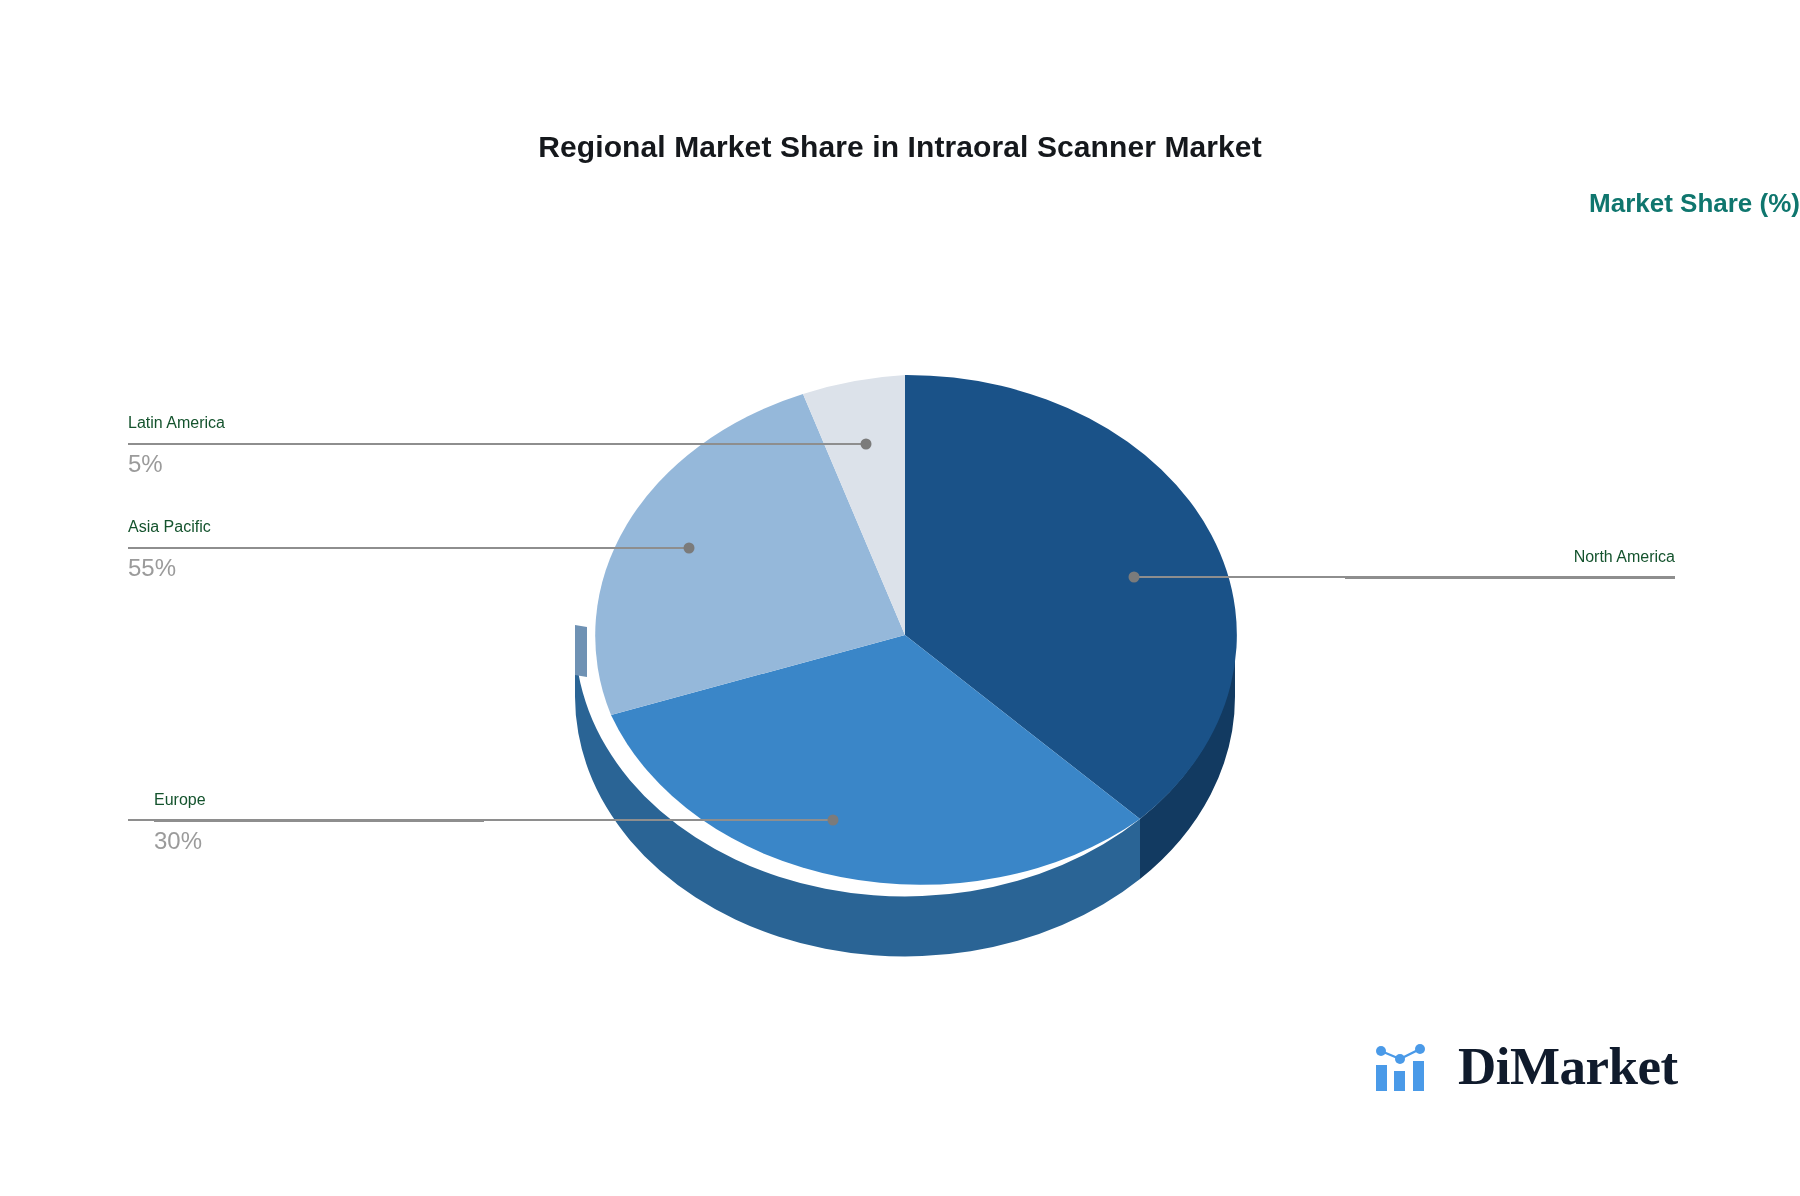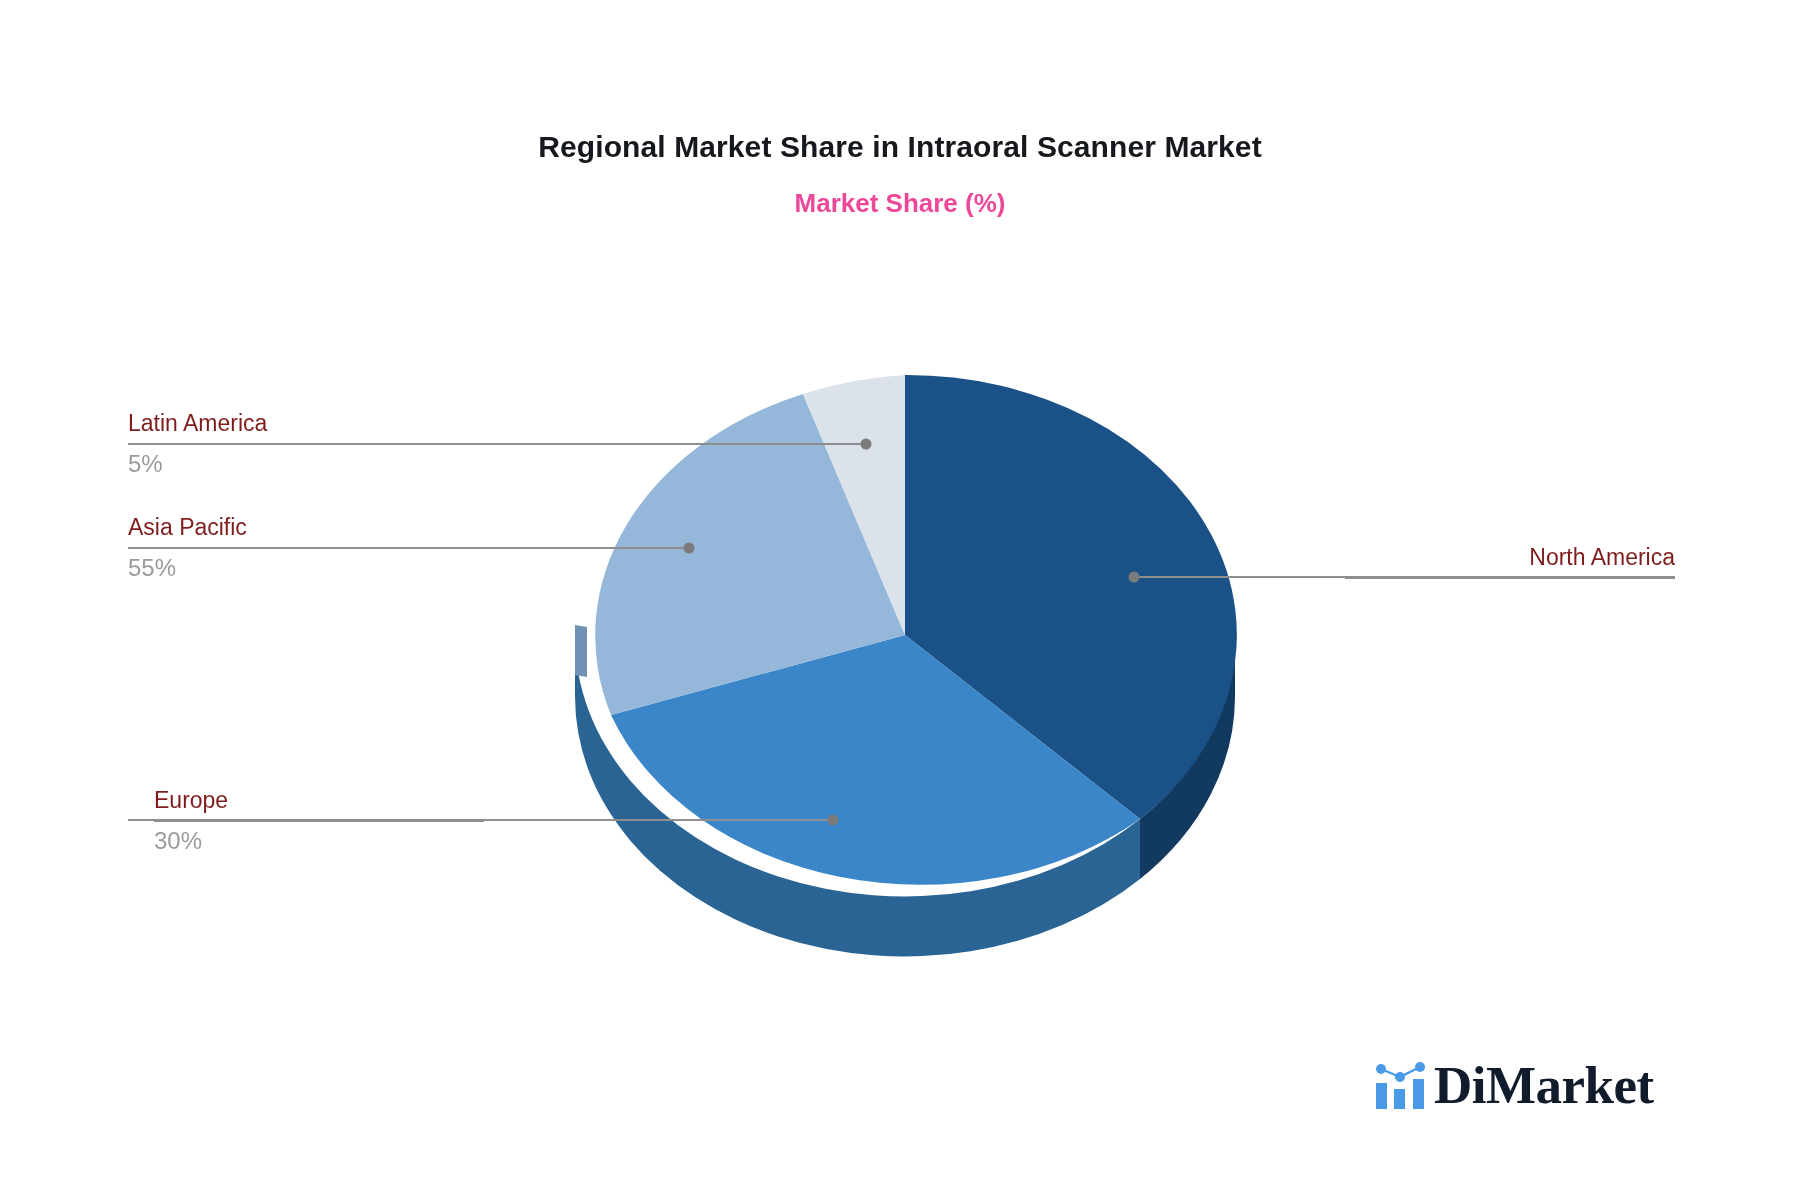--- a/index.html
+++ b/index.html
@@ -27,42 +27,42 @@
     font-size: 30px;
     font-weight: bold;
     color: #15181c;
     letter-spacing: 0.1px;
   }
   #chart-subtitle {
     position: absolute;
     top: 188px;
     left: 0;
     width: 1800px;
-    text-align: center;
+    text-align: right;
     font-size: 26px;
     font-weight: bold;
-    color: #ec4899;
+    color: #0f766e;
   }
   
   #pie-wrap {
     position: absolute;
     left: 555px;
     top: 345px;
     width: 700px;
     height: 625px;
   }
   #pie-svg { display: block; }
   
   .callout {
     position: absolute;
     width: 330px;
   }
   .callout .cl-name {
-    font-size: 23px;
-    color: #7f1d1d;
+    font-size: 16px;
+    color: #14532d;
     white-space: nowrap;
     line-height: 30px;
   }
   .callout .cl-rule {
     height: 0;
     border-top: 2px solid #8e8e8e;
     margin: 5px 0 4px 0;
   }
   .callout .cl-value {
     font-size: 24px;
@@ -83,23 +83,22 @@
     left: 0; top: 0;
     width: 1800px; height: 1196px;
     pointer-events: none;
   }
   
   #logo {
     position: absolute;
     left: 1372px;
     top: 1040px;
     display: flex;
-    align-items: flex-start;
-    gap: 4px;
-    margin-top: 19px;
+    align-items: flex-end;
+    gap: 28px;
   }
   #logo-text {
     font-family: "Liberation Serif", serif;
     font-size: 53px;
     font-weight: bold;
     color: #101b2c;
     letter-spacing: -0.5px;
     line-height: 1;
   }
 </style>

